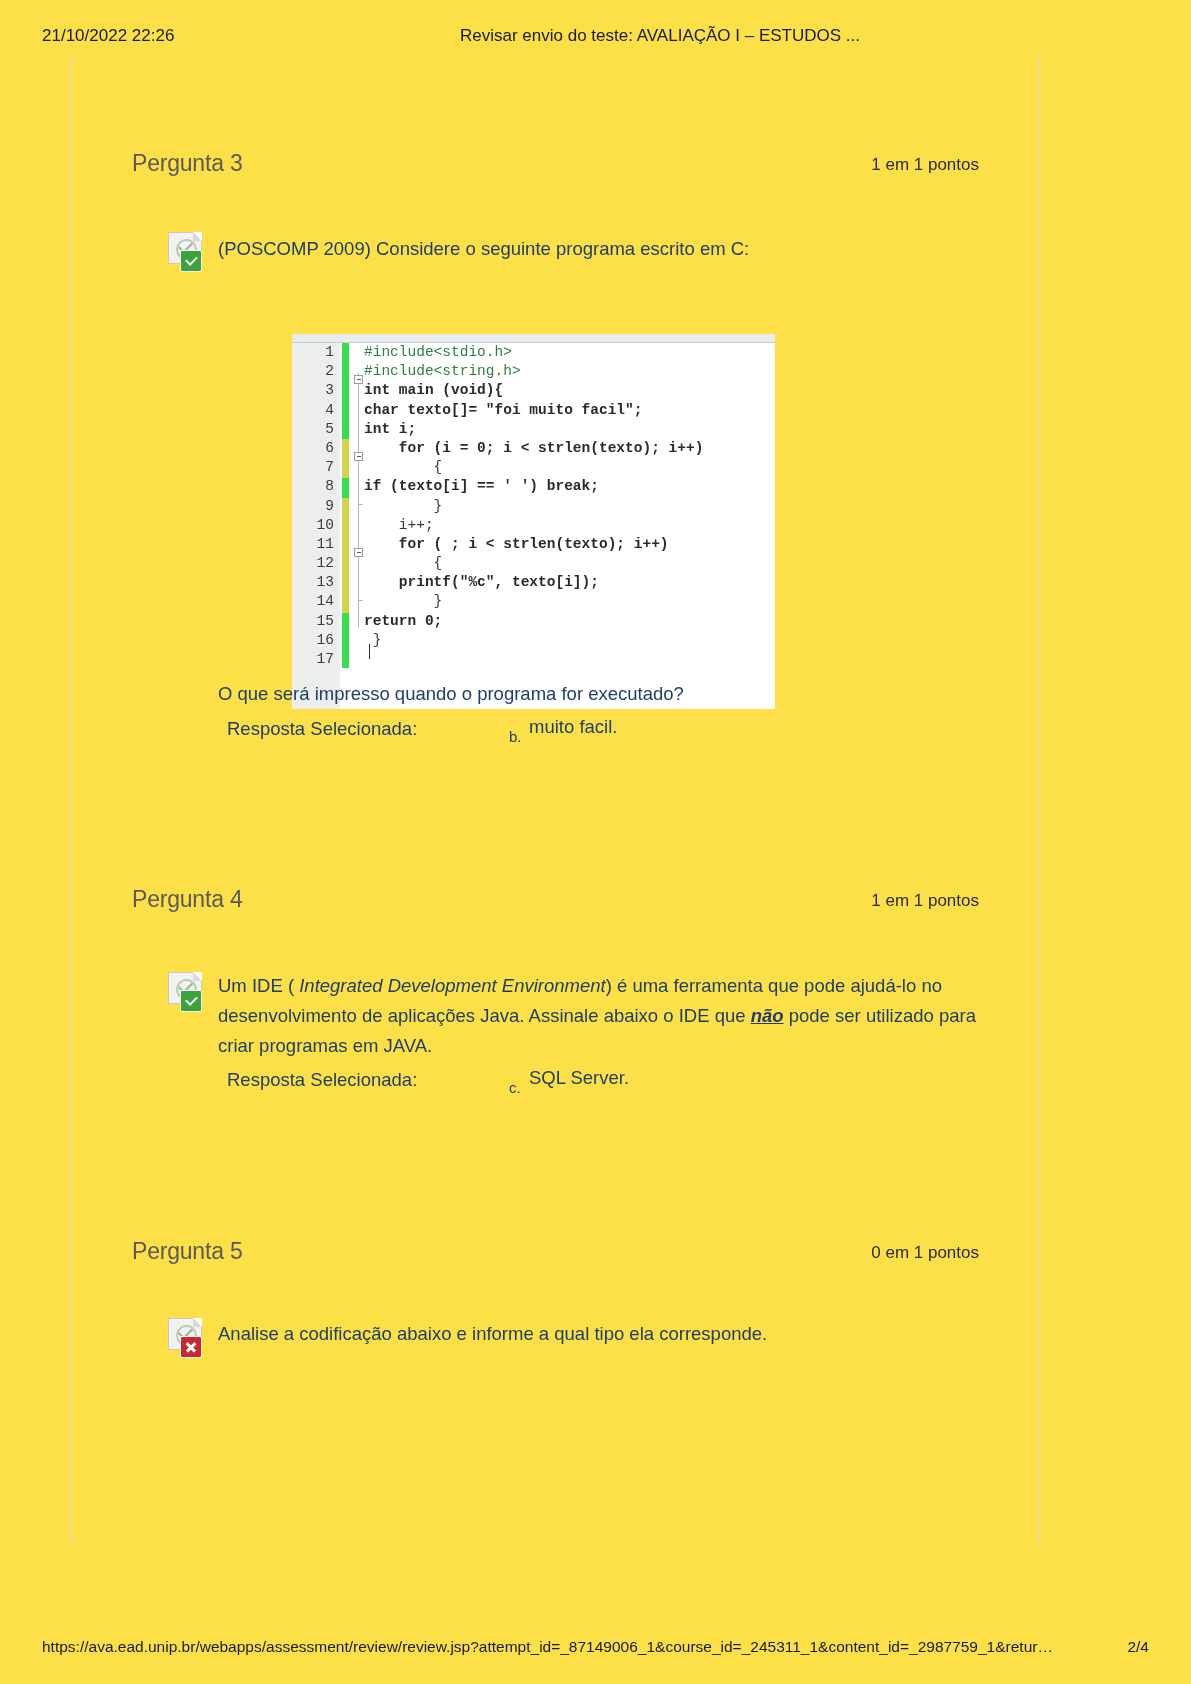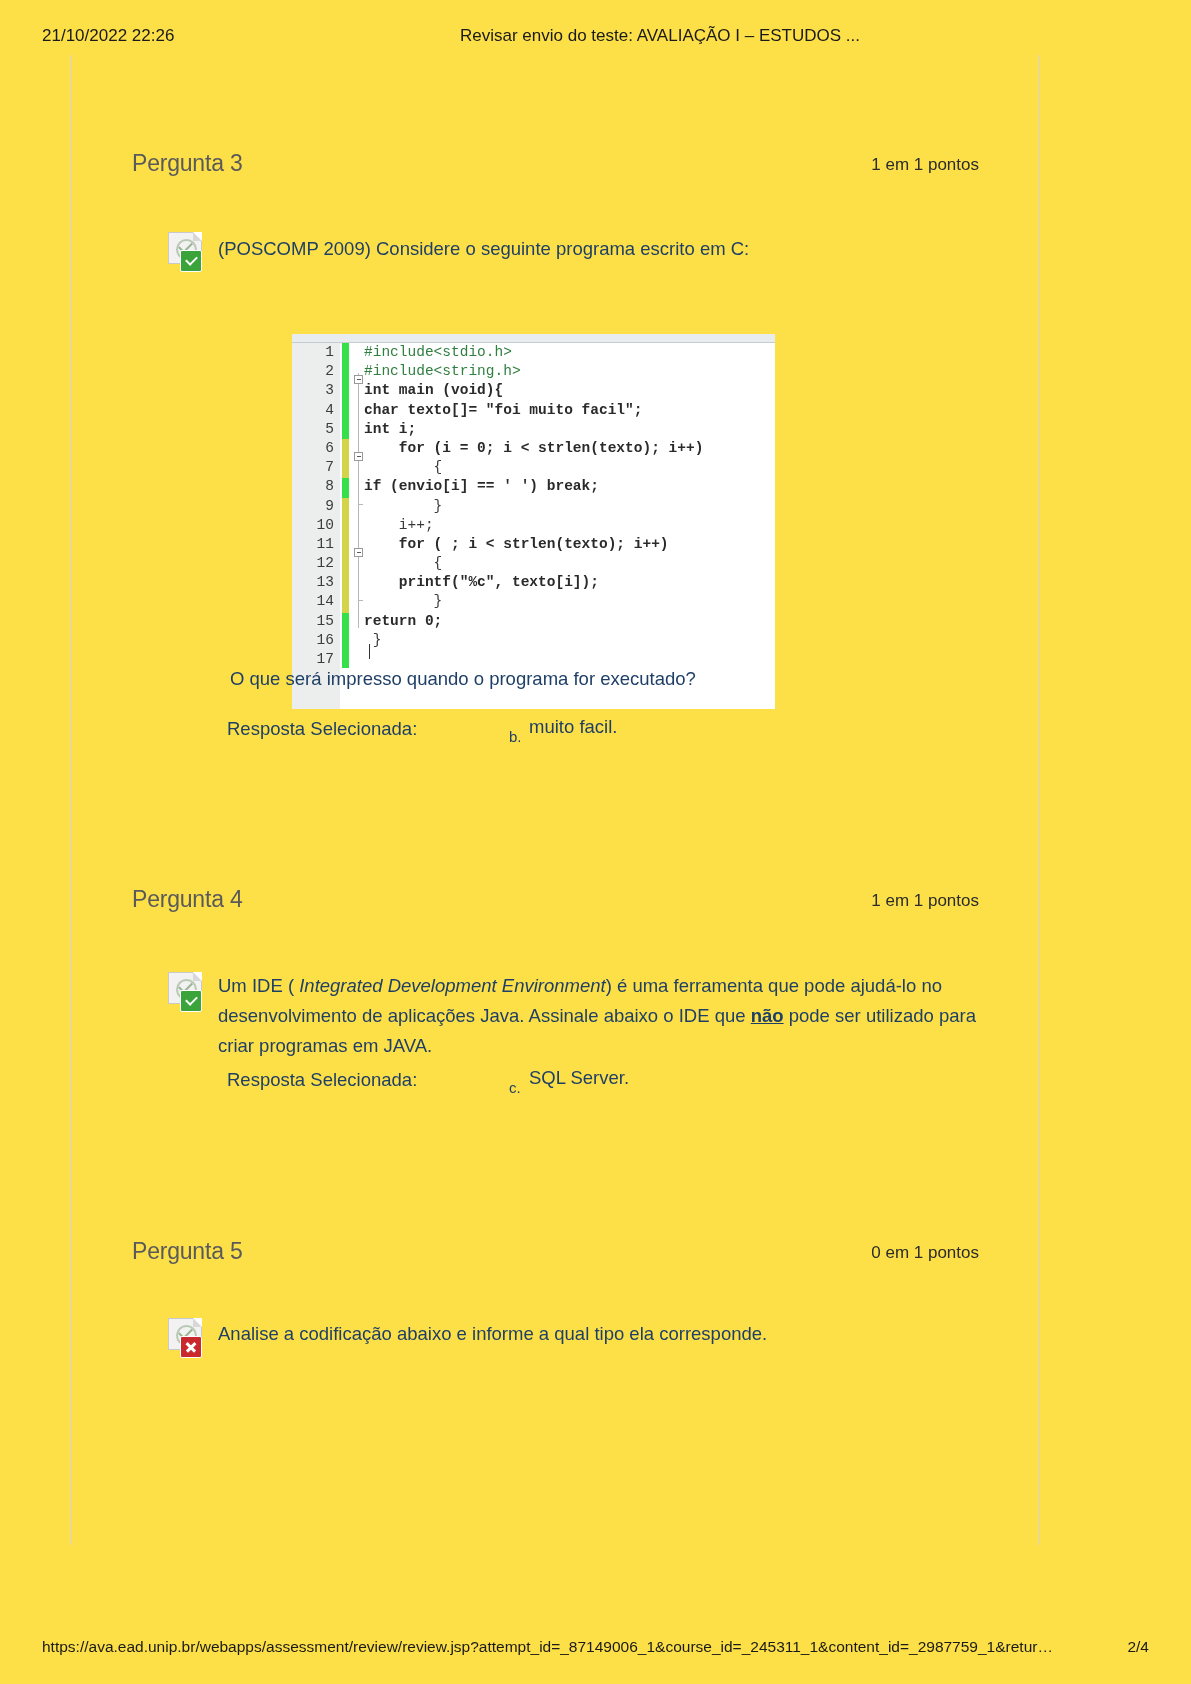--- a/index.html
+++ b/index.html
@@ -207,20 +207,21 @@
     left: 146px;
     width: 765px;
     font-size: 18.5px;
     line-height: 30px;
     color: #1f3f66;
   }
   .q-body em { font-style: italic; }
   .q-body .neg {
     font-weight: bold;
     text-decoration: underline;
+    font-style: italic;
   }
 
   
   .code-shot {
     position: absolute;
     left: 220px;
     top: 278px;
     width: 483px;
     height: 375px;
     background: #ffffff;
@@ -414,34 +415,34 @@
       <div class="cs-caret" style="top:310px;"></div>
 
       <div class="cs-lines" id="code-lines">
           <div class="cs-line"><span class="ln">1</span><span class="ct pre">#include&lt;stdio.h&gt;</span></div>
           <div class="cs-line"><span class="ln">2</span><span class="ct pre">#include&lt;string.h&gt;</span></div>
           <div class="cs-line"><span class="ln">3</span><span class="ct ">int main (void){</span></div>
           <div class="cs-line"><span class="ln">4</span><span class="ct ">char texto[]= "foi muito facil";</span></div>
           <div class="cs-line"><span class="ln">5</span><span class="ct ">int i;</span></div>
           <div class="cs-line"><span class="ln">6</span><span class="ct ">    for (i = 0; i &lt; strlen(texto); i++)</span></div>
           <div class="cs-line"><span class="ln">7</span><span class="ct norm">        {</span></div>
-          <div class="cs-line"><span class="ln">8</span><span class="ct ">if (envio[i] == ' ') break;</span></div>
+          <div class="cs-line"><span class="ln">8</span><span class="ct ">if (texto[i] == ' ') break;</span></div>
           <div class="cs-line"><span class="ln">9</span><span class="ct norm">        }</span></div>
           <div class="cs-line"><span class="ln">10</span><span class="ct norm">    i++;</span></div>
           <div class="cs-line"><span class="ln">11</span><span class="ct ">    for ( ; i &lt; strlen(texto); i++)</span></div>
           <div class="cs-line"><span class="ln">12</span><span class="ct norm">        {</span></div>
           <div class="cs-line"><span class="ln">13</span><span class="ct ">    printf("%c", texto[i]);</span></div>
           <div class="cs-line"><span class="ln">14</span><span class="ct norm">        }</span></div>
           <div class="cs-line"><span class="ln">15</span><span class="ct ">return 0;</span></div>
           <div class="cs-line"><span class="ln">16</span><span class="ct norm"> }</span></div>
           <div class="cs-line"><span class="ln">17</span><span class="ct norm"></span></div>
         </div>
     </div>
 
-    <div class="q-body" style="left:146px; top:608px; width:700px;margin-left:12px;">O que será impresso quando o programa for executado?</div>
+    <div class="q-body" style="left:146px; top:623px; width:700px;">O que será impresso quando o programa for executado?</div>
 
     <div class="answer-row" style="top:662px;">
       <span class="ar-label">Resposta Selecionada:</span>
       <span class="ar-letter">b.</span>
       <span class="ar-text">muito facil.</span>
     </div>
 
     <div class="question-header" style="top:830px;">
       <span class="q-title">Pergunta 4</span>
       <span class="q-points">1 em 1 pontos</span>

